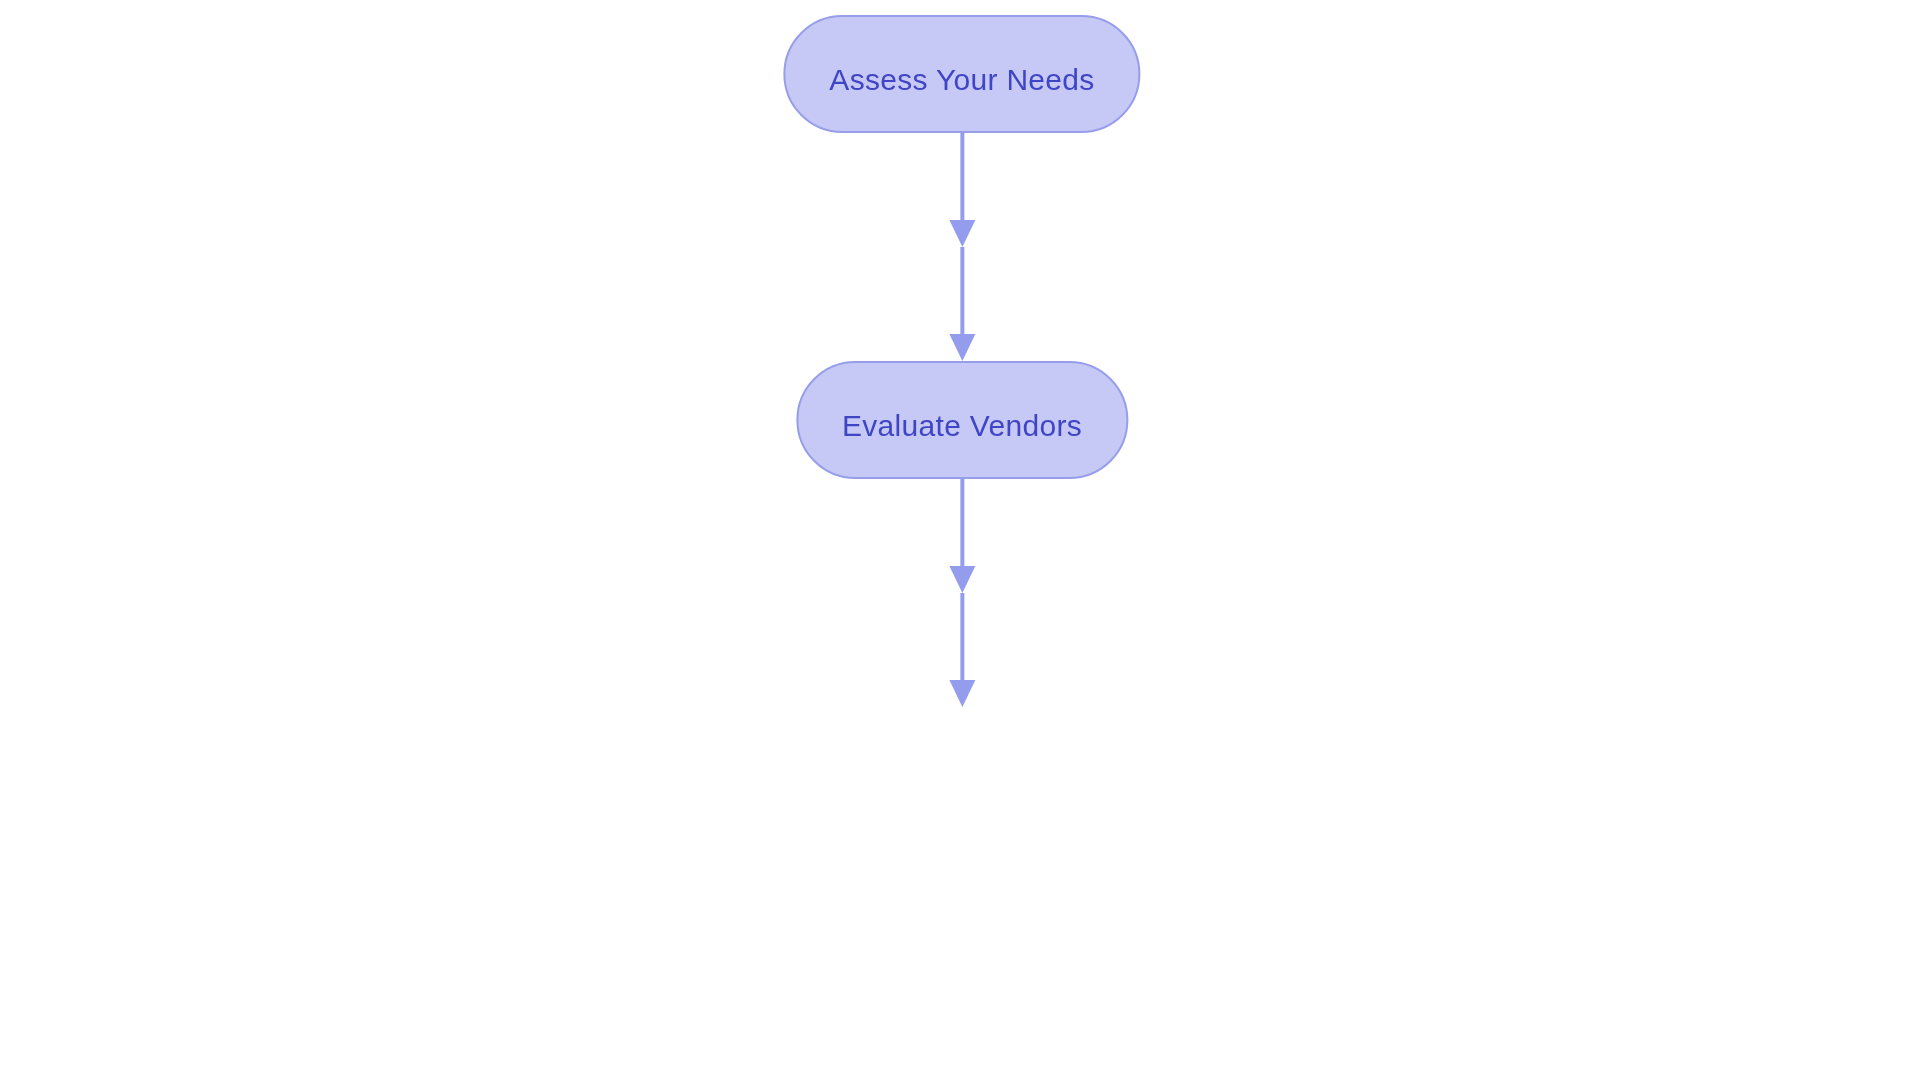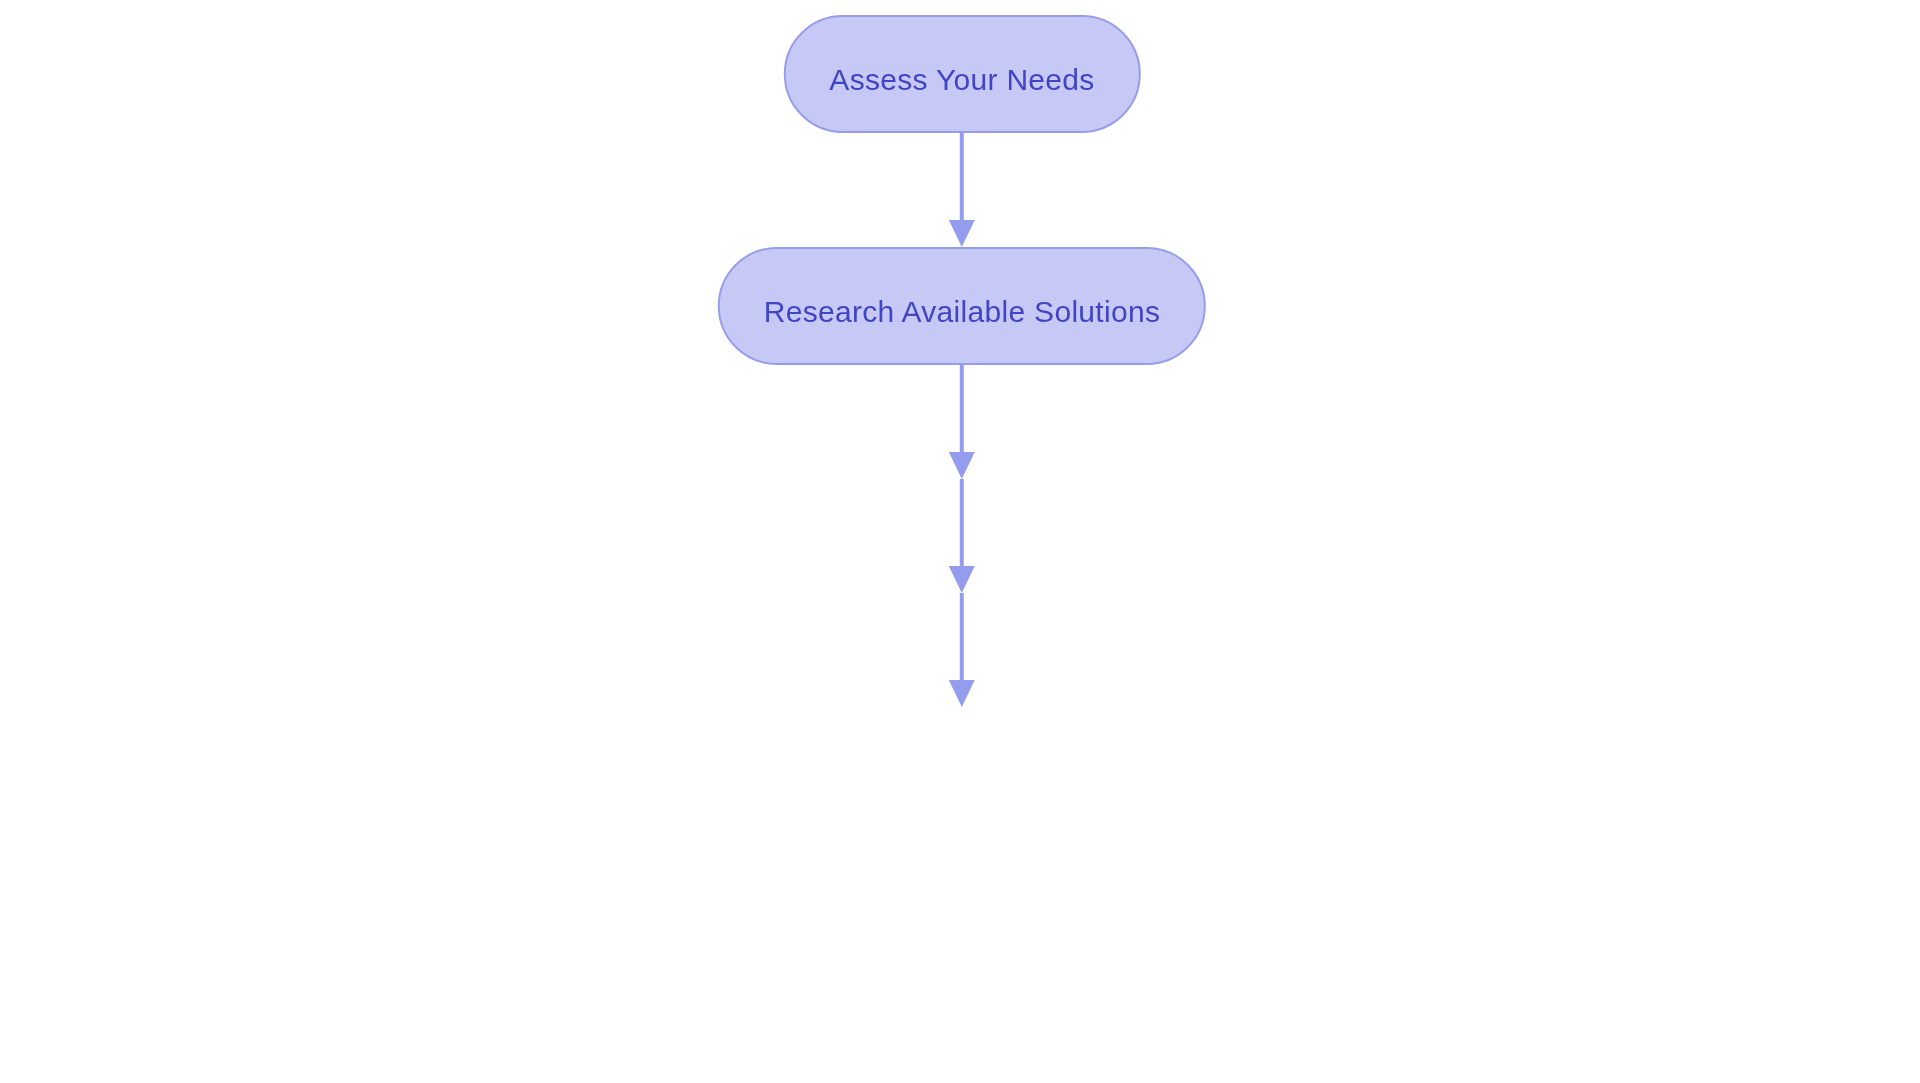--- a/index.html
+++ b/index.html
@@ -78,29 +78,29 @@
 
     <div class="node">
       <span class="node-label">Assess Your Needs</span>
     </div>
 
     <div class="arrow">
       <div class="arrow-line"></div>
       <div class="arrow-head"></div>
     </div>
 
-    <div class="node">
-      <span class="node-label">Research Available Solutions</span>
-    </div>
 
     <div class="arrow">
       <div class="arrow-line"></div>
       <div class="arrow-head"></div>
     </div>
 
+    <div class="node">
+      <span class="node-label">Evaluate Vendors</span>
+    </div>
 
     <div class="arrow">
       <div class="arrow-line"></div>
       <div class="arrow-head"></div>
     </div>
 
 
     <div class="arrow">
       <div class="arrow-line"></div>
       <div class="arrow-head"></div>

